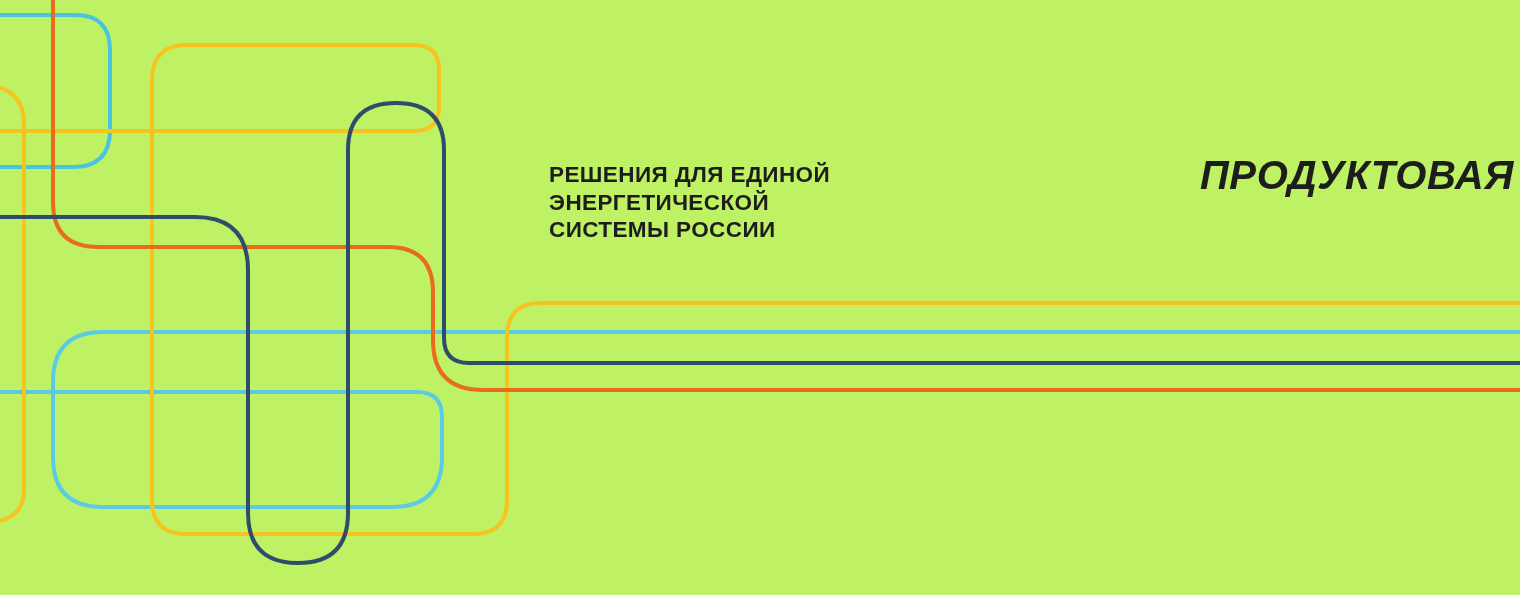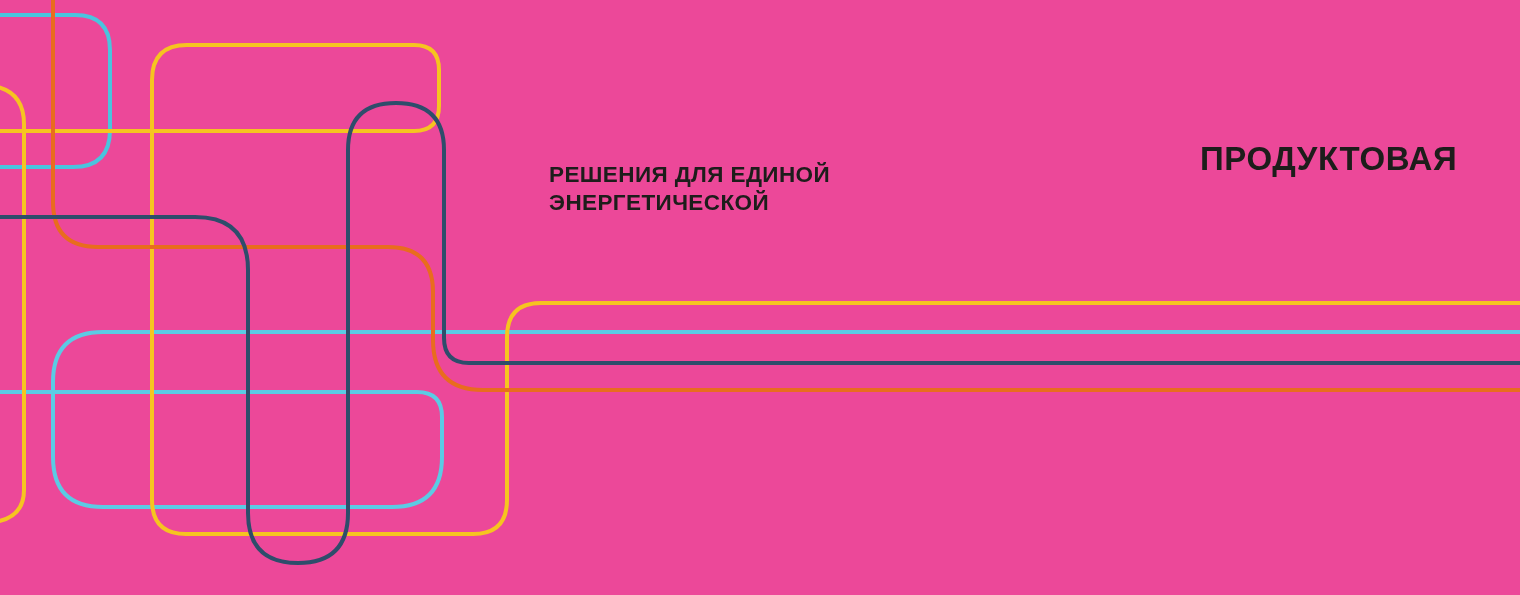--- a/index.html
+++ b/index.html
@@ -1,21 +1,21 @@
 <!DOCTYPE html>
 <html><head>
 <meta charset="utf-8">
 <style>
   html, body { margin: 0; padding: 0; background: #ffffff; }
   #stage {
     position: relative;
     width: 1520px;
     height: 595px;
     overflow: hidden;
-    background: #ec4899;
+    background: #bef264;
     font-family: "Liberation Sans", sans-serif;
   }
   #line-art {
     position: absolute;
     left: 0; top: 0;
     width: 1520px; height: 595px;
     display: block;
   }
   #line-art path {
     fill: none;
@@ -31,22 +31,22 @@
   .heading .line { display: block; }
   #heading-energy {
     left: 549px; top: 161px;
     font-size: 22.5px; line-height: 27.6px; letter-spacing: 0.4px;
   }
   #heading-labor {
     left: 912px; top: 161px;
     font-size: 22.5px; line-height: 27.6px; letter-spacing: 0.4px;
   }
   #heading-product {
-    left: 1200px; top: 140px;
-    font-size: 33px; line-height: 38px; letter-spacing: 0.6px;
+    left: 1200px; top: 156px;
+    font-size: 40px; line-height: 38px; letter-spacing: 0.6px; font-style: italic;
   }
 </style>
 </head>
 <body>
 
 <div id="stage">
 
   <svg id="line-art" viewBox="0 0 1520 595" xmlns="http://www.w3.org/2000/svg" aria-hidden="true">
 
     <path d="M -10 392 L 417 392 Q 442 392 442 417 L 442 457 Q 442 507 392 507
@@ -64,20 +64,21 @@
              L 433 340 Q 433 390 483 390 L 1530 390" stroke="#E96C1E"></path>
 
     <path d="M -10 217 L 195 217 Q 248 217 248 270 L 248 513 Q 248 563 298 563
              Q 348 563 348 513 L 348 150 Q 348 103 396 103 Q 444 103 444 150
              L 444 338 Q 444 363 469 363 L 1530 363" stroke="#2E4D6B"></path>
   </svg>
 
   <div class="heading" id="heading-energy">
     <span class="line">РЕШЕНИЯ ДЛЯ ЕДИНОЙ</span>
     <span class="line">ЭНЕРГЕТИЧЕСКОЙ</span>
+    <span class="line">СИСТЕМЫ РОССИИ</span>
   </div>
 
 
   <div class="heading" id="heading-product">
     <span class="line">ПРОДУКТОВАЯ</span>
   </div>
 
 </div>
 
 </body></html>

